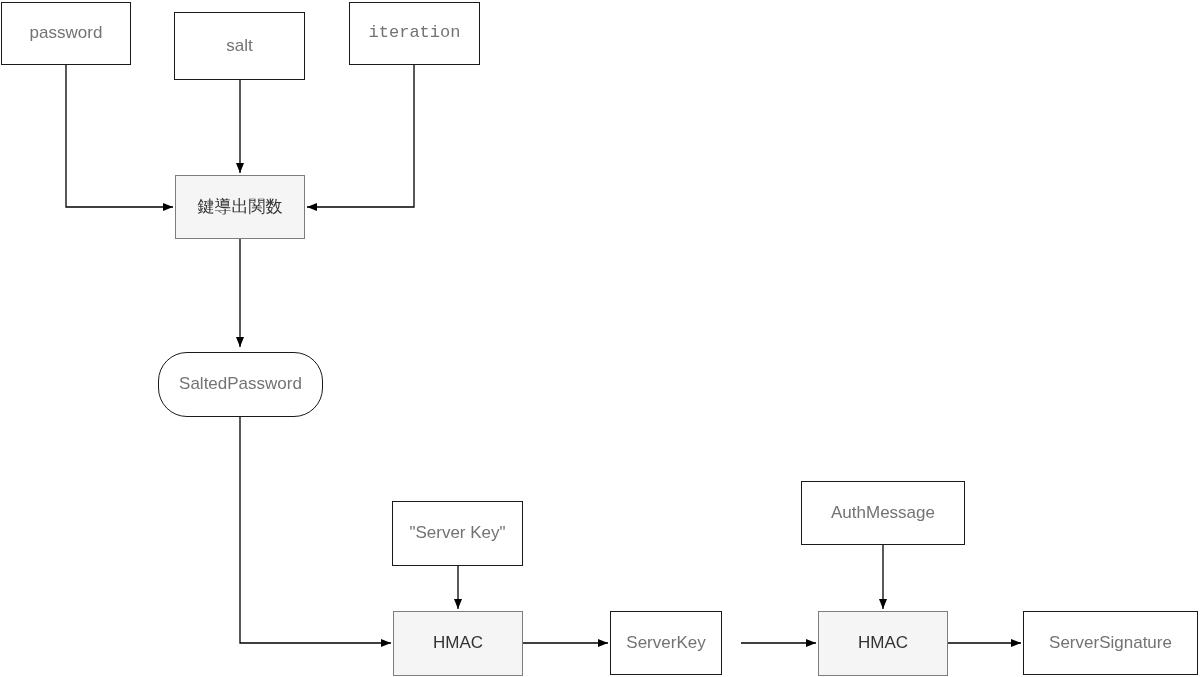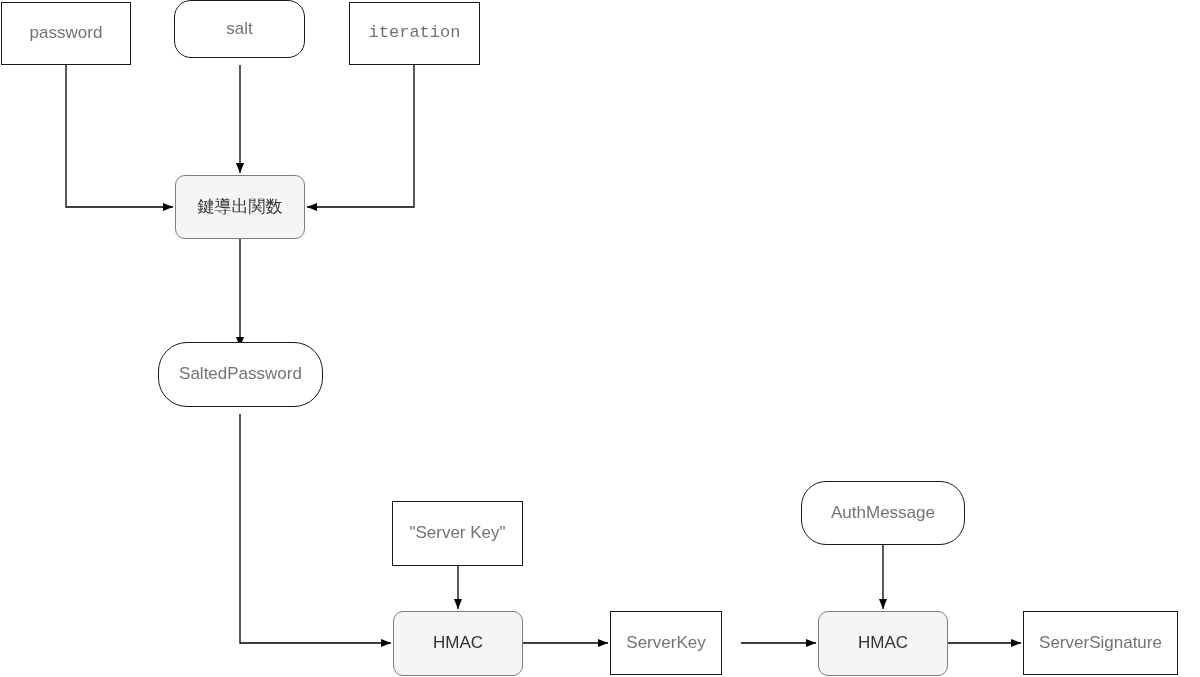--- a/index.html
+++ b/index.html
@@ -32,21 +32,21 @@
     line-height: 1.2;
   }
   .node.rect {
     background: #ffffff;
     border: 1.6px solid #1a1a1a;
     color: #737373;
   }
   .node.rounded {
     background: #f5f5f5;
     border: 1.4px solid #7d7d7d;
-    border-radius: 10px;
+    border-radius: 0;
     color: #333333;
   }
   .node span { display: block; }
 </style>
 </head>
 <body>
 
 <div class="canvas">
 
   <svg class="edges" viewBox="0 0 1200 677" aria-hidden="true">
@@ -64,53 +64,53 @@
     <path class="edge" d="M523,643 L608,643" marker-end="url(#arrow)"></path>
     <path class="edge" d="M741,643 L816,643" marker-end="url(#arrow)"></path>
     <path class="edge" d="M883,545 L883,609" marker-end="url(#arrow)"></path>
     <path class="edge" d="M948,643 L1021,643" marker-end="url(#arrow)"></path>
   </svg>
 
   <div class="node rect" style="left:1px; top:2px; width:130px; height:63px;">
     <span>password</span>
   </div>
 
-  <div class="node rect" style="left:174px; top:0; width:131px; height:58px;border-radius:17px;">
+  <div class="node rect" style="left:174px; top:12px; width:131px; height:68px;">
     <span>salt</span>
   </div>
 
   <div class="node rect" style="left:349px; top:2px; width:131px; height:63px;font-family:Liberation Mono, monospace;">
     <span>iteration</span>
   </div>
 
   <div class="node rounded" style="left:175px; top:175px; width:130px; height:64px;">
     <span>鍵導出関数</span>
   </div>
 
-  <div class="node rect" style="left:158px; top:342px; width:165px; height:65px;border-radius:29px;">
+  <div class="node rect" style="left:158px; top:352px; width:165px; height:65px;border-radius:29px;">
     <span>SaltedPassword</span>
   </div>
 
   <div class="node rect" style="left:392px; top:501px; width:131px; height:65px;">
     <span>"Server Key"</span>
   </div>
 
   <div class="node rounded" style="left:393px; top:611px; width:130px; height:65px;">
     <span>HMAC</span>
   </div>
 
   <div class="node rect" style="left:610px; top:611px; width:112px; height:64px;">
     <span>ServerKey</span>
   </div>
 
-  <div class="node rect" style="left:801px; top:481px; width:164px; height:64px;border-radius:25px;">
+  <div class="node rect" style="left:801px; top:481px; width:164px; height:64px;">
     <span>AuthMessage</span>
   </div>
 
   <div class="node rounded" style="left:818px; top:611px; width:130px; height:65px;">
     <span>HMAC</span>
   </div>
 
-  <div class="node rect" style="left:1023px; top:611px; width:155px; height:64px;justify-content:center;">
+  <div class="node rect" style="left:1023px; top:611px; width:175px; height:64px;justify-content:center;">
     <span>ServerSignature</span>
   </div>
 
 </div>
 
 </body></html>

